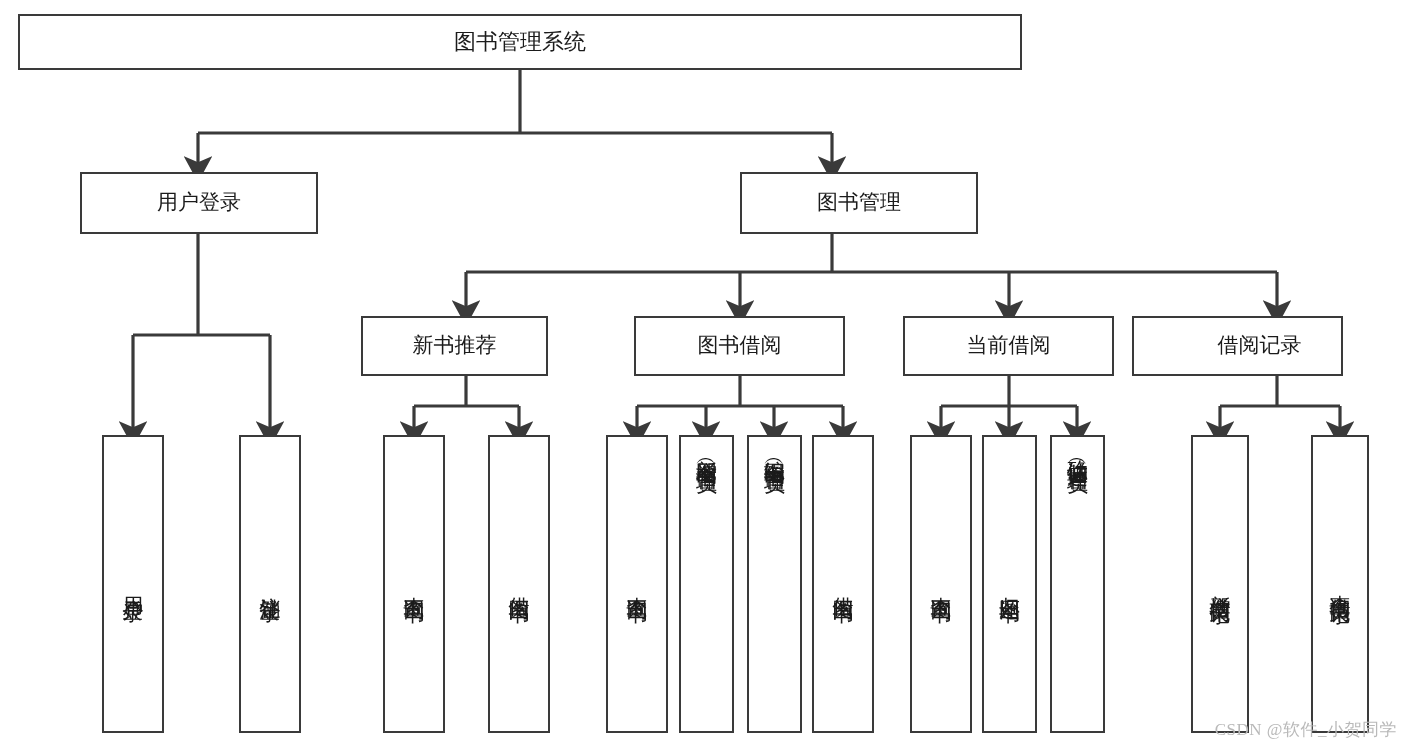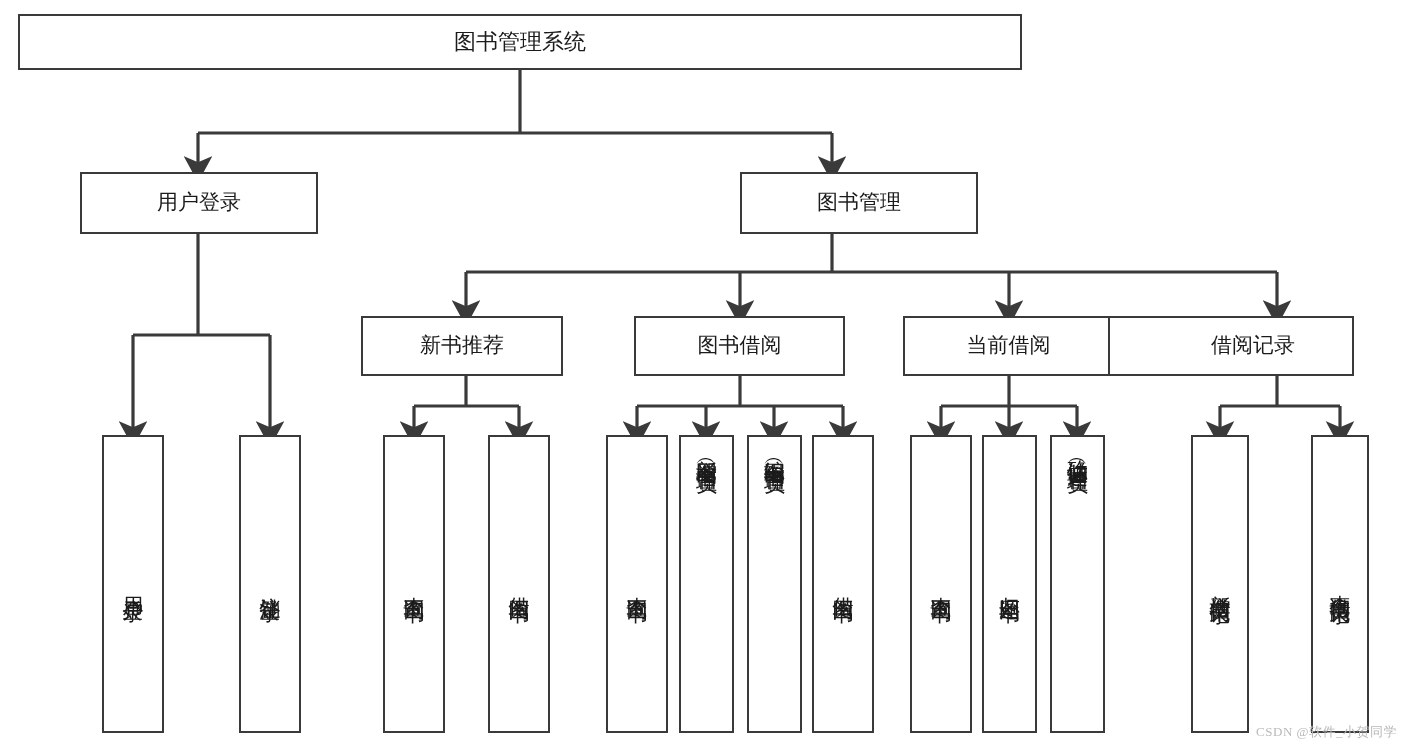--- a/index.html
+++ b/index.html
@@ -63,21 +63,21 @@
     white-space: normal;
   }
   .node.vertical.centered {
     align-items: center;
     padding-top: 0;
   }
   #watermark {
     position: absolute;
     right: 8px;
     bottom: 6px;
-    font-size: 13px;
+    font-size: 17px;
     color: #b9b9b9;
     letter-spacing: 0.5px;
     white-space: nowrap;
     user-select: none;
   }
 </style>
 </head>
 <body>
 
 <div id="diagram-root">
@@ -140,33 +140,33 @@
   </div>
 
   <div class="node horizontal" style="left:80px; top:172px; width:238px; height:62px;">
     <span class="node-label">用户登录</span>
   </div>
 
   <div class="node horizontal" style="left:740px; top:172px; width:238px; height:62px;">
     <span class="node-label">图书管理</span>
   </div>
 
-  <div class="node horizontal" style="left:361px; top:316px; width:202px; height:60px;">
+  <div class="node horizontal" style="left:361px; top:316px; width:187px; height:60px;">
     <span class="node-label">新书推荐</span>
   </div>
 
   <div class="node horizontal" style="left:903px; top:316px; width:211px; height:60px;">
     <span class="node-label">当前借阅</span>
   </div>
 
   <div class="node horizontal" style="left:634px; top:316px; width:211px; height:60px;">
     <span class="node-label">图书借阅</span>
   </div>
 
-  <div class="node horizontal" style="left:1108px; top:316px; width:246px; height:60px;padding-left:44px;">
+  <div class="node horizontal" style="left:1132px; top:316px; width:211px; height:60px;padding-left:44px;">
     <span class="node-label">借阅记录</span>
   </div>
 
   <div class="node vertical centered" style="left:102px; top:435px; width:62px; height:298px;">
     <span class="node-label">用户登录</span>
   </div>
 
   <div class="node vertical centered" style="left:239px; top:435px; width:62px; height:298px;">
     <span class="node-label">注销登录</span>
   </div>

